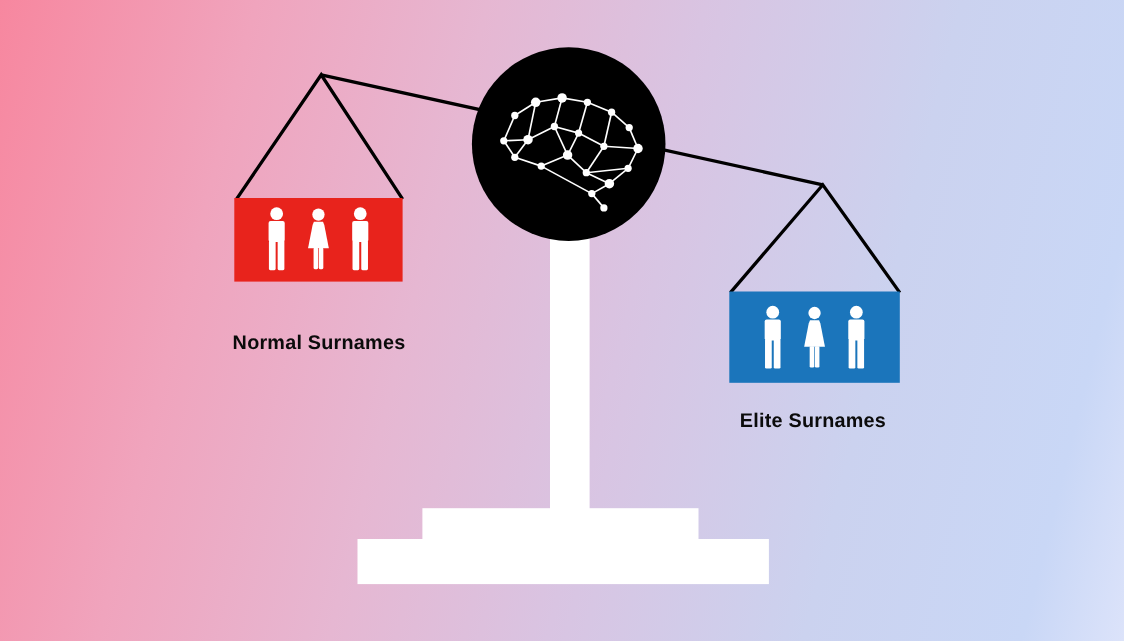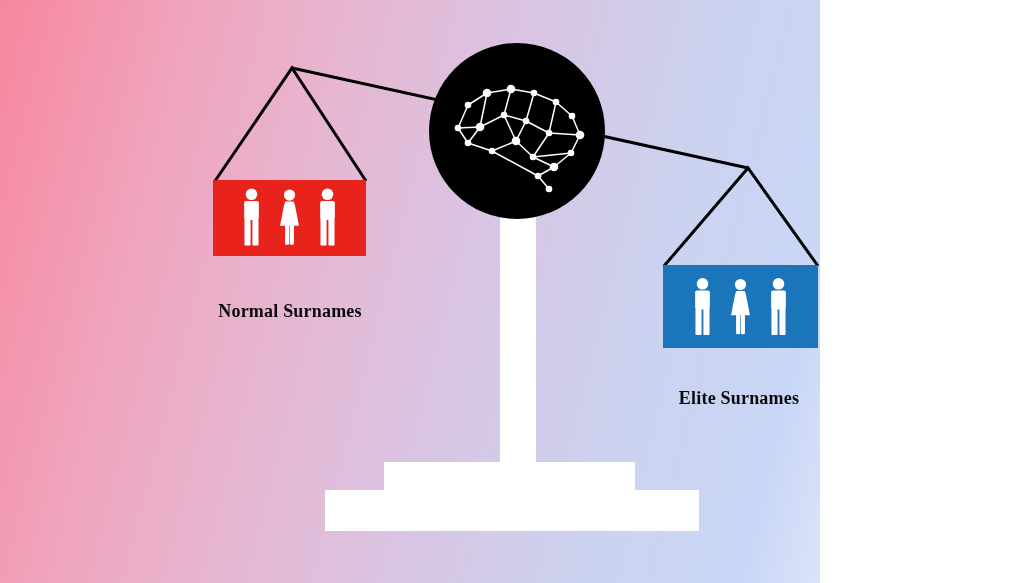--- a/index.html
+++ b/index.html
@@ -1,42 +1,42 @@
 <!DOCTYPE html>
 <html><head>
 <meta charset="utf-8">
 <style>
   html, body { margin: 0; padding: 0; }
   .canvas {
     position: relative;
-    width: 820px;
+    width: 1022px;
     height: 583px;
     overflow: hidden;
     background: linear-gradient(104deg,
       #f7879f 0%,
       #f0a4bd 20%,
       #e6b7d2 38%,
       #d9c4e2 55%,
       #cbd2ef 75%,
       #c9d7f6 92%,
       #dce3fa 100%);
-    font-family: Liberation Serif, serif;
+    font-family: Liberation Sans, sans-serif;
   }
   .scale-svg { position: absolute; left: 0; top: 0; }
   .label {
     position: absolute;
     transform: translateX(-50%);
     font-weight: 700;
     font-size: 18px;
     letter-spacing: 0.2px;
     color: #0b0b0b;
     white-space: nowrap;
   }
   .label-normal { left: 290px; top: 301px; }
-  .label-elite  { left: 739px; top: 388px; }
+  .label-elite  { left: 739px; top: 372px; }
 </style>
 </head>
 <body>
 
 <div class="canvas">
 
   <svg class="scale-svg" width="1022" height="583" viewBox="0 0 1022 583">
     <defs>
       <symbol id="man" viewBox="0 0 36 96">
         <circle cx="18" cy="10" r="9.5"></circle>

